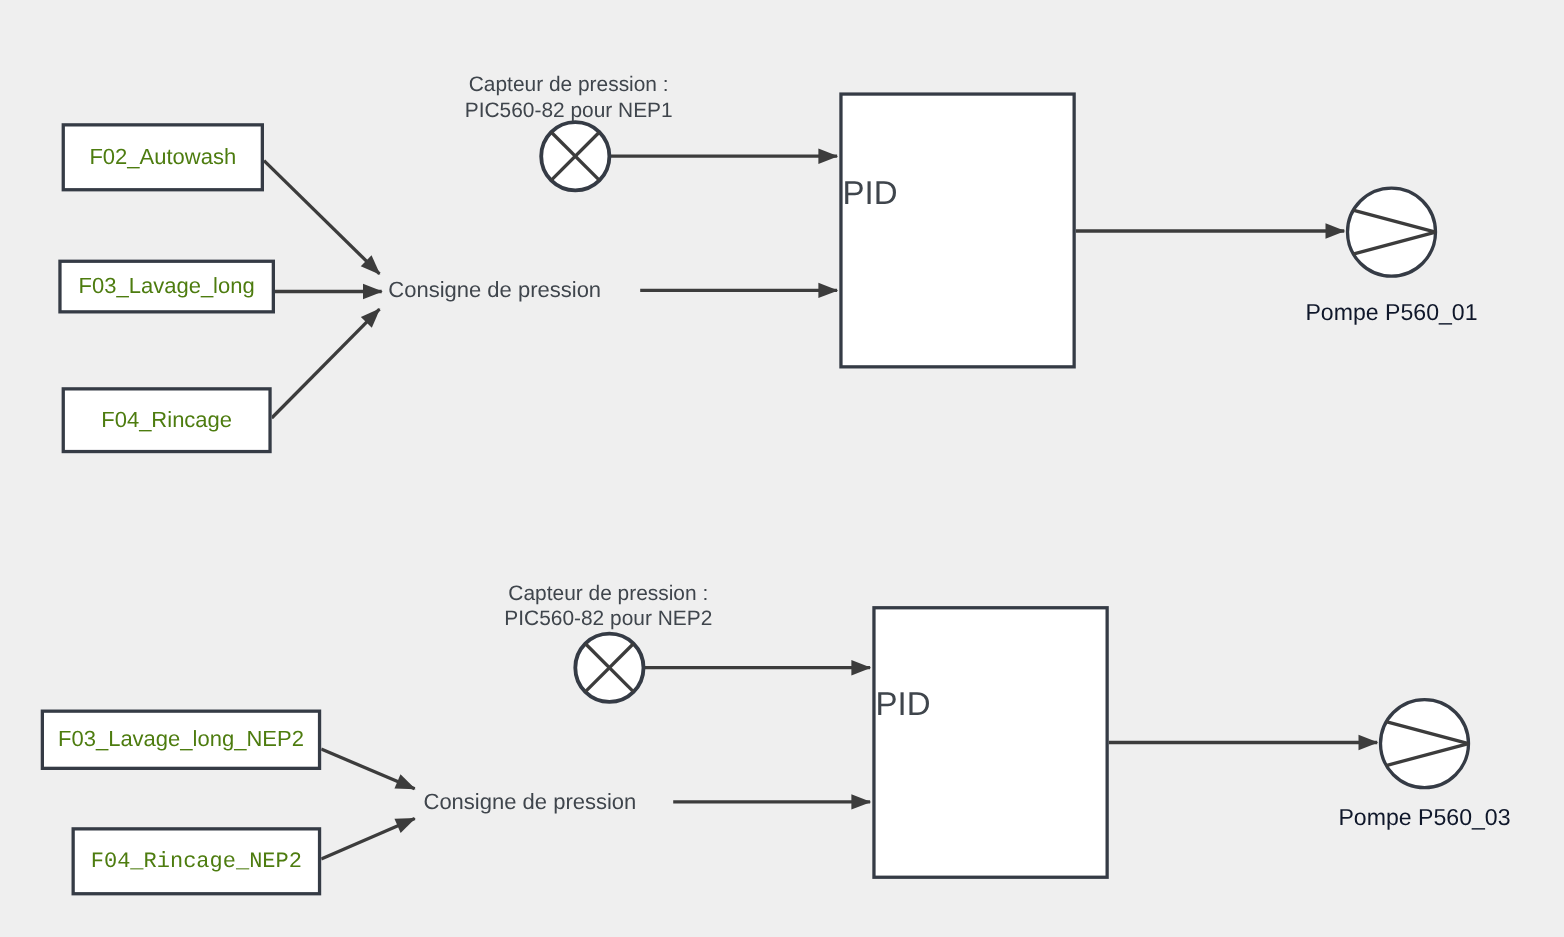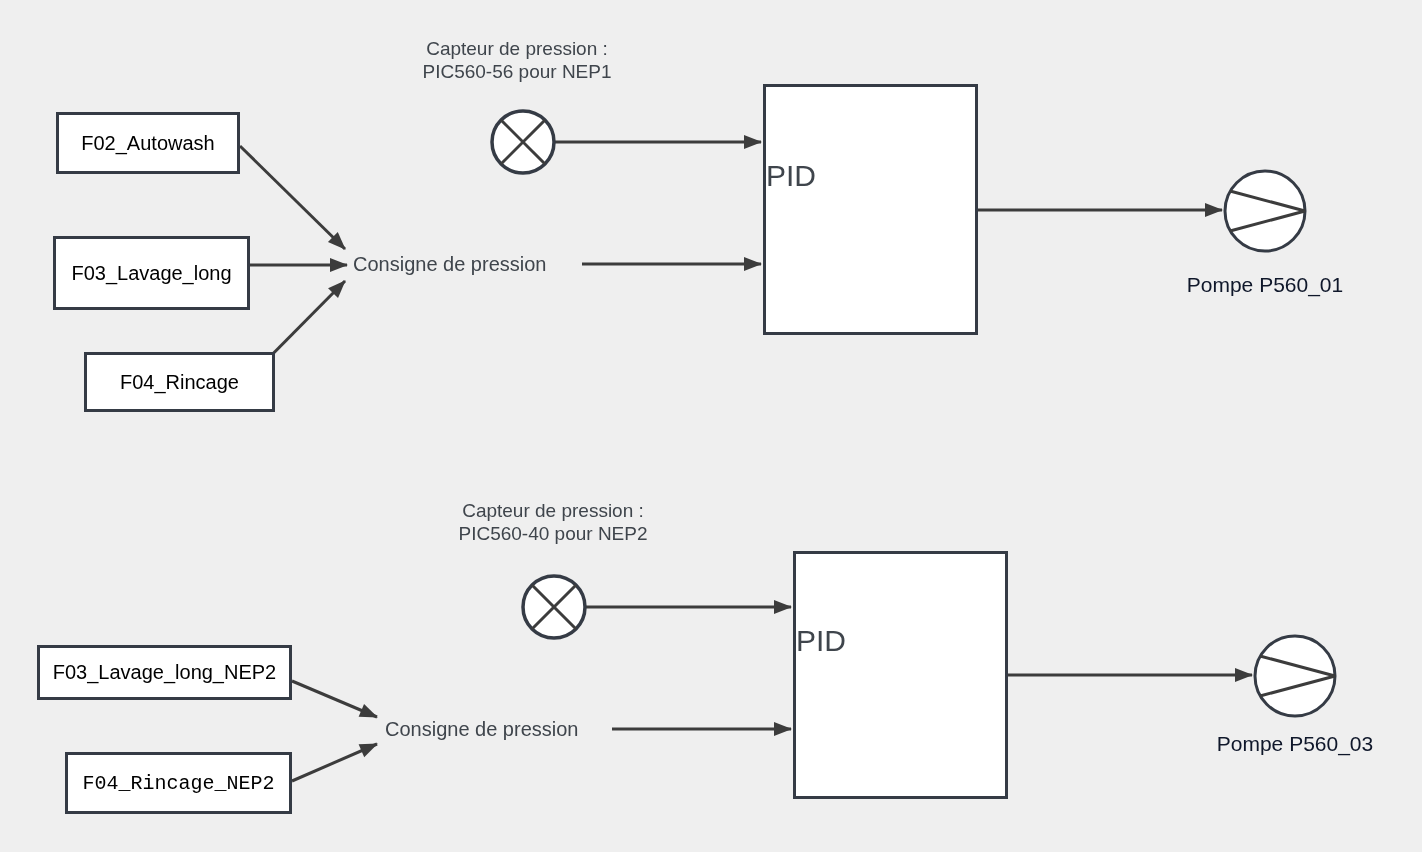--- a/index.html
+++ b/index.html
@@ -15,21 +15,21 @@
   .layer { position: absolute; left: 0; top: 0; }
   .node {
     position: absolute;
     box-sizing: border-box;
     background: #ffffff;
     border: 3px solid #353b45;
     display: flex;
     align-items: center;
     justify-content: center;
     font-size: 20px;
-    color: #000000;
+    color: #4d7c0f;
     white-space: nowrap;
   }
   .pid {
     position: absolute;
     box-sizing: border-box;
     background: #ffffff;
     border: 3px solid #353b45;
     display: flex;
     justify-content: flex-start;
     align-items: flex-start;
@@ -44,20 +44,21 @@
     line-height: 26px;
     text-align: right;
   }
   .caption {
     position: absolute;
     width: 300px;
     text-align: center;
     font-size: 19px;
     line-height: 23px;
     color: #3f454c;
+    margin-top: 29px;
   }
   .pump-label {
     position: absolute;
     width: 300px;
     text-align: center;
     font-size: 21px;
     color: #0f172a;
   }
 </style>
 </head>
@@ -105,46 +106,46 @@
 
     <g>
       <circle cx="1295" cy="676" r="40" fill="#ffffff" stroke="#353b45" stroke-width="3"></circle>
       <line x1="1260" y1="656" x2="1335" y2="676" stroke="#3c3c3c" stroke-width="3"></line>
       <line x1="1260" y1="696" x2="1335" y2="676" stroke="#3c3c3c" stroke-width="3"></line>
     </g>
   </svg>
 
   <div class="caption" style="left:367px; top:37px;">
     <div>Capteur de pression :</div>
-    <div>PIC560-56 pour NEP1</div>
+    <div>PIC560-82 pour NEP1</div>
   </div>
 
   <div class="node" style="left:56px; top:112px; width:184px; height:62px;">
     <span>F02_Autowash</span>
   </div>
 
-  <div class="node" style="left:53px; top:236px; width:197px; height:74px;">
+  <div class="node" style="left:53px; top:236px; width:197px; height:49px;">
     <span>F03_Lavage_long</span>
   </div>
 
-  <div class="node" style="left:56px; top:352px; width:191px; height:60px;margin-left:28px;">
+  <div class="node" style="left:56px; top:352px; width:191px; height:60px;">
     <span>F04_Rincage</span>
   </div>
 
   <div class="label" style="left:353px; top:251px;">Consigne de pression</div>
 
   <div class="pid" style="left:763px; top:84px; width:215px; height:251px; padding-top:72px;">
     <span>PID</span>
   </div>
 
   <div class="pump-label" style="left:1115px; top:273px;">Pompe P560_01</div>
 
   <div class="caption" style="left:403px; top:499px;">
     <div>Capteur de pression :</div>
-    <div>PIC560-40 pour NEP2</div>
+    <div>PIC560-82 pour NEP2</div>
   </div>
 
   <div class="node" style="left:37px; top:645px; width:255px; height:55px;">
     <span>F03_Lavage_long_NEP2</span>
   </div>
 
   <div class="node" style="left:65px; top:752px; width:227px; height:62px;font-family:Liberation Mono, monospace;">
     <span>F04_Rincage_NEP2</span>
   </div>
 

